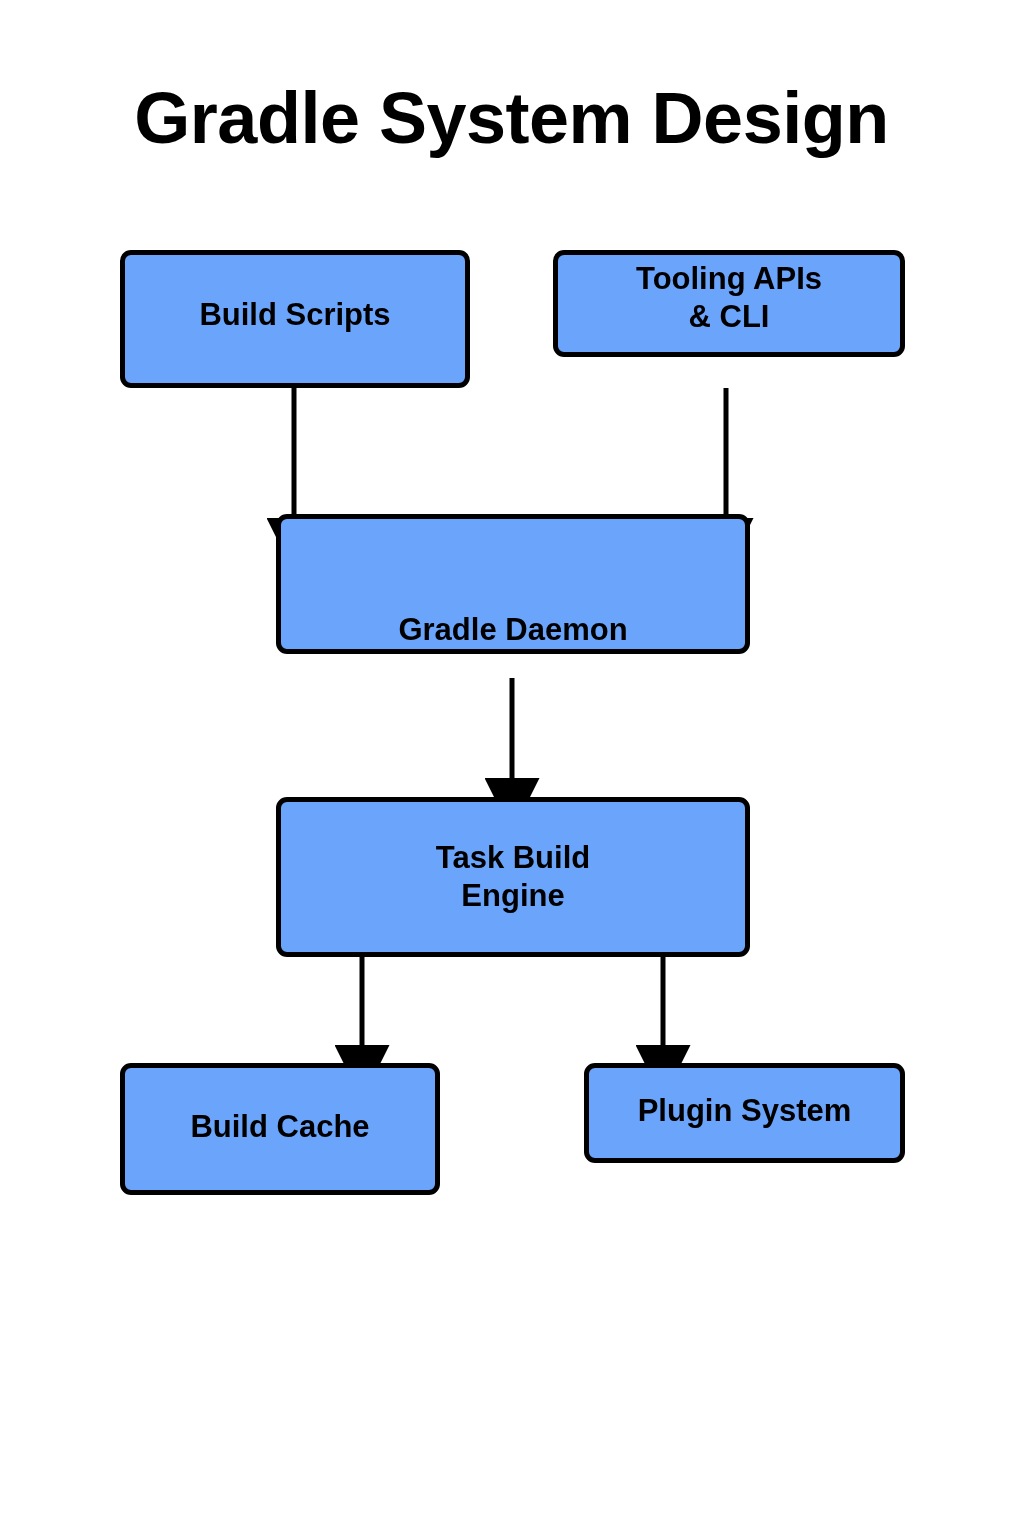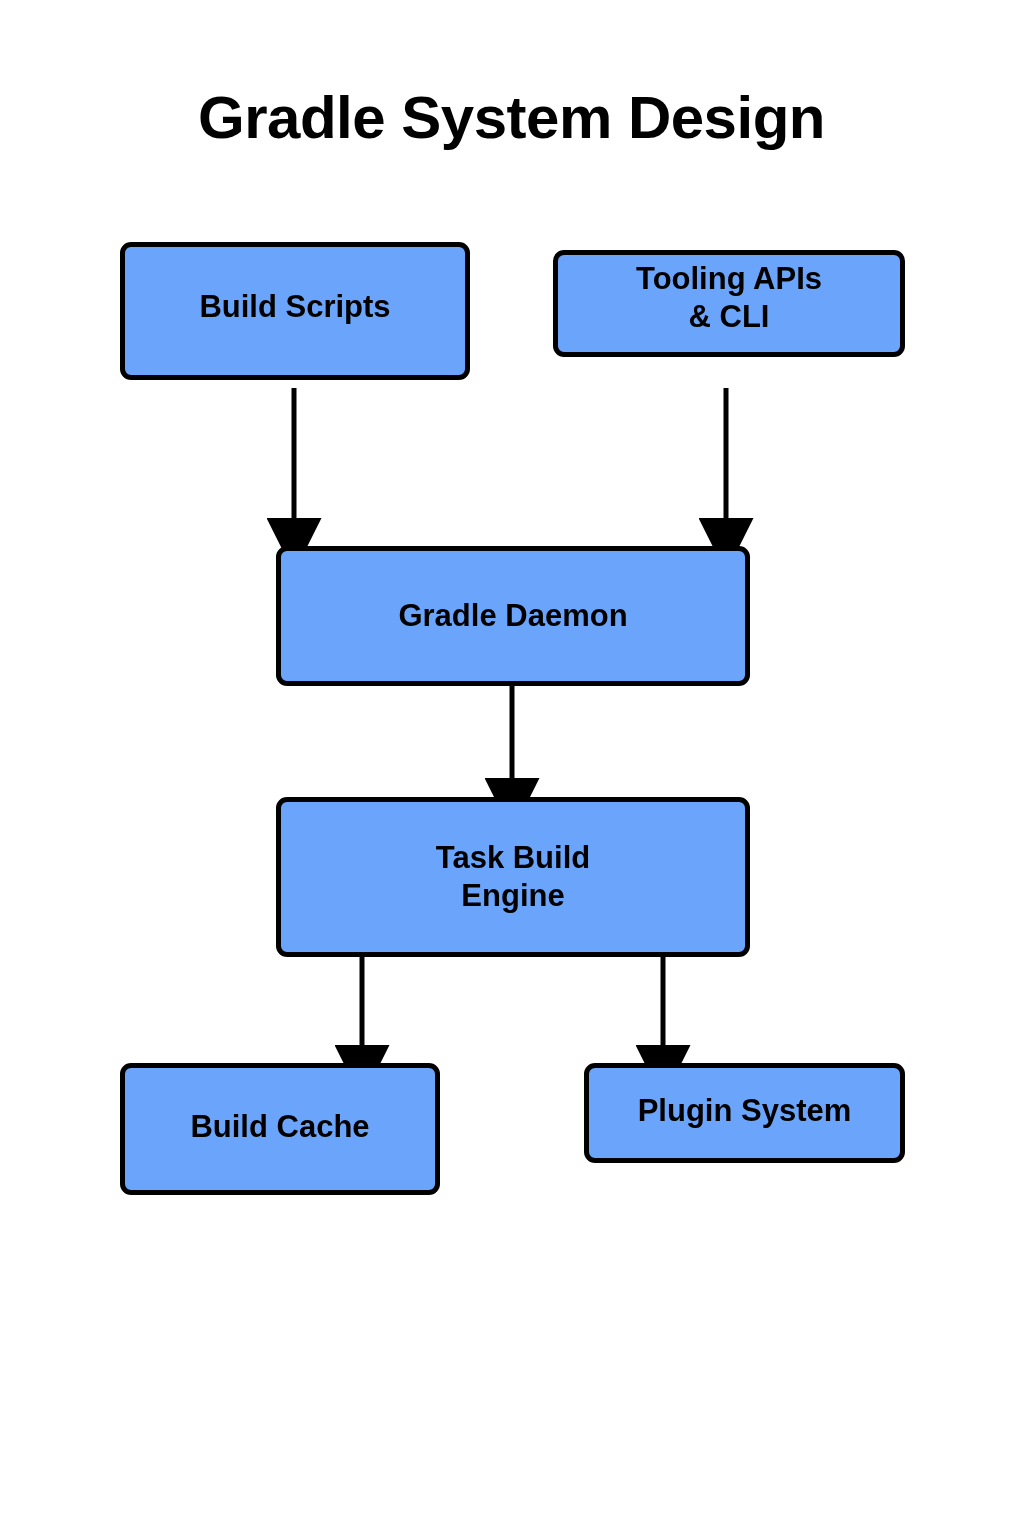--- a/index.html
+++ b/index.html
@@ -18,21 +18,21 @@
     overflow: hidden;
   }
   #diagram-title {
     position: absolute;
     left: 0;
     top: 82px;
     width: 1023px;
     text-align: center;
     font-family: "Liberation Sans", sans-serif;
     font-weight: bold;
-    font-size: 60px;
+    font-size: 72px;
     line-height: 72px;
     letter-spacing: -0.5px;
     color: #000000;
     white-space: nowrap;
   }
   .node {
     position: absolute;
     box-sizing: border-box;
     background: #6ba4fb;
     border: 5px solid #000000;
@@ -46,23 +46,23 @@
     font-weight: bold;
     font-size: 31px;
     line-height: 38px;
     padding: 0 10px;
   }
   .node-label {
     display: block;
     width: 100%;
     white-space: pre-line;
   }
-  #node-build-scripts   { left: 120px; top: 242px;  width: 350px; height: 138px; justify-content: center; }
+  #node-build-scripts   { left: 120px; top: 250px;  width: 350px; height: 138px; justify-content: center; }
   #node-tooling-apis    { left: 553px; top: 250px;  width: 352px; height: 107px; }
-  #node-gradle-daemon   { left: 276px; top: 546px;  width: 474px; height: 140px; }
+  #node-gradle-daemon   { left: 276px; top: 514px;  width: 474px; height: 140px; align-items: flex-end; }
   #node-task-graph      { left: 276px; top: 797px;  width: 474px; height: 160px; }
   #node-build-cache     { left: 120px; top: 1063px; width: 320px; height: 132px; }
   #node-plugin-system   { left: 584px; top: 1063px; width: 321px; height: 100px; }
 
   
   #node-tooling-apis .node-label { transform: translateY(-6px); }
   #node-build-scripts .node-label { transform: translateY(-4px); }
   #node-build-cache .node-label  { transform: translateY(-2px); }
   #node-plugin-system .node-label{ transform: translateY(-2px); }
 

